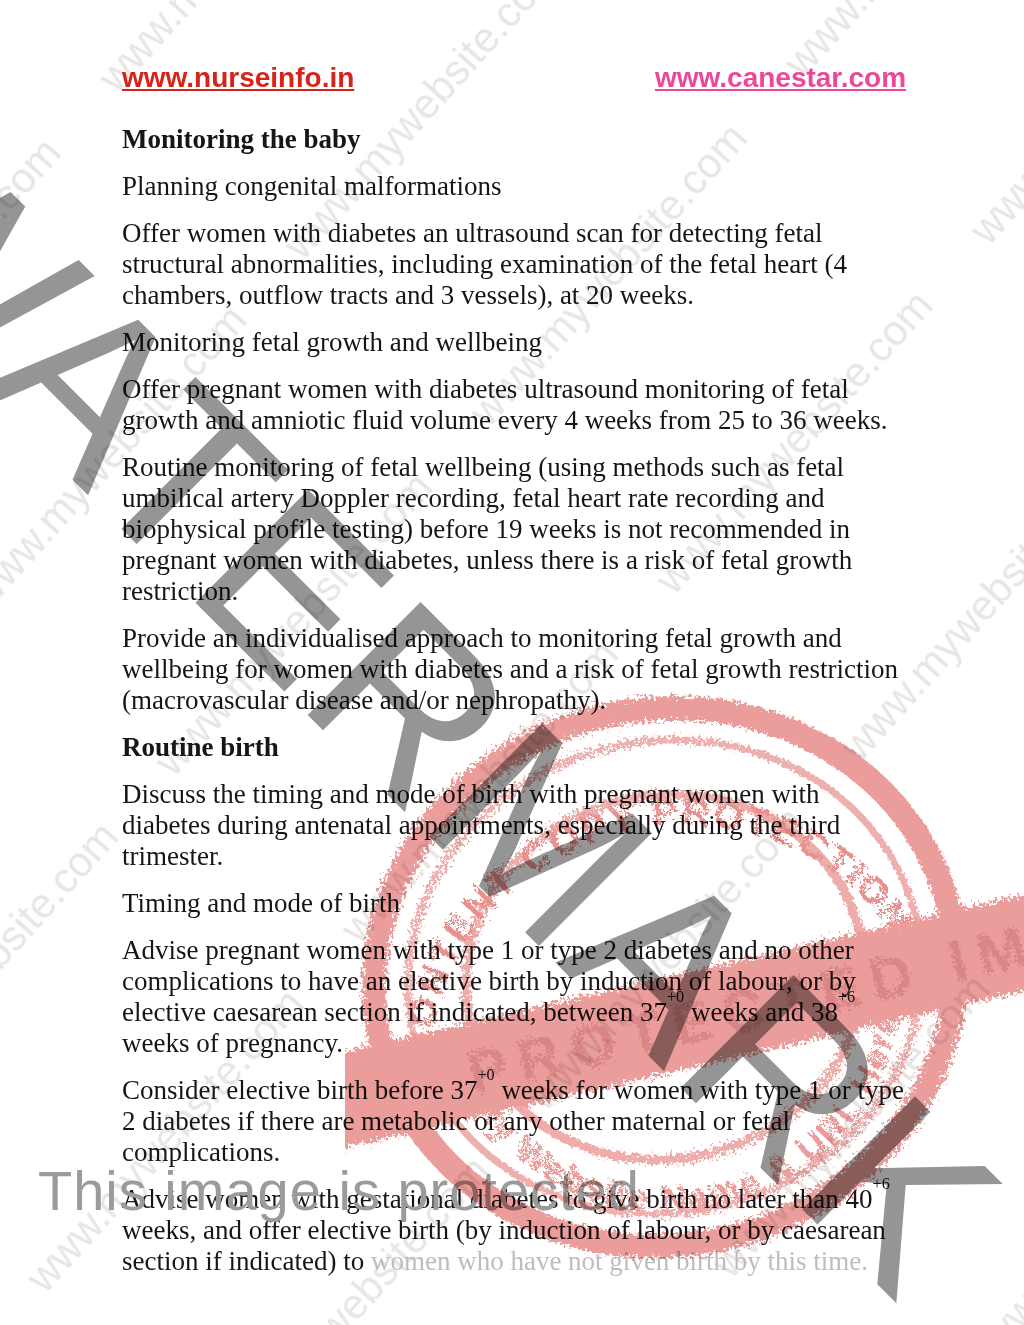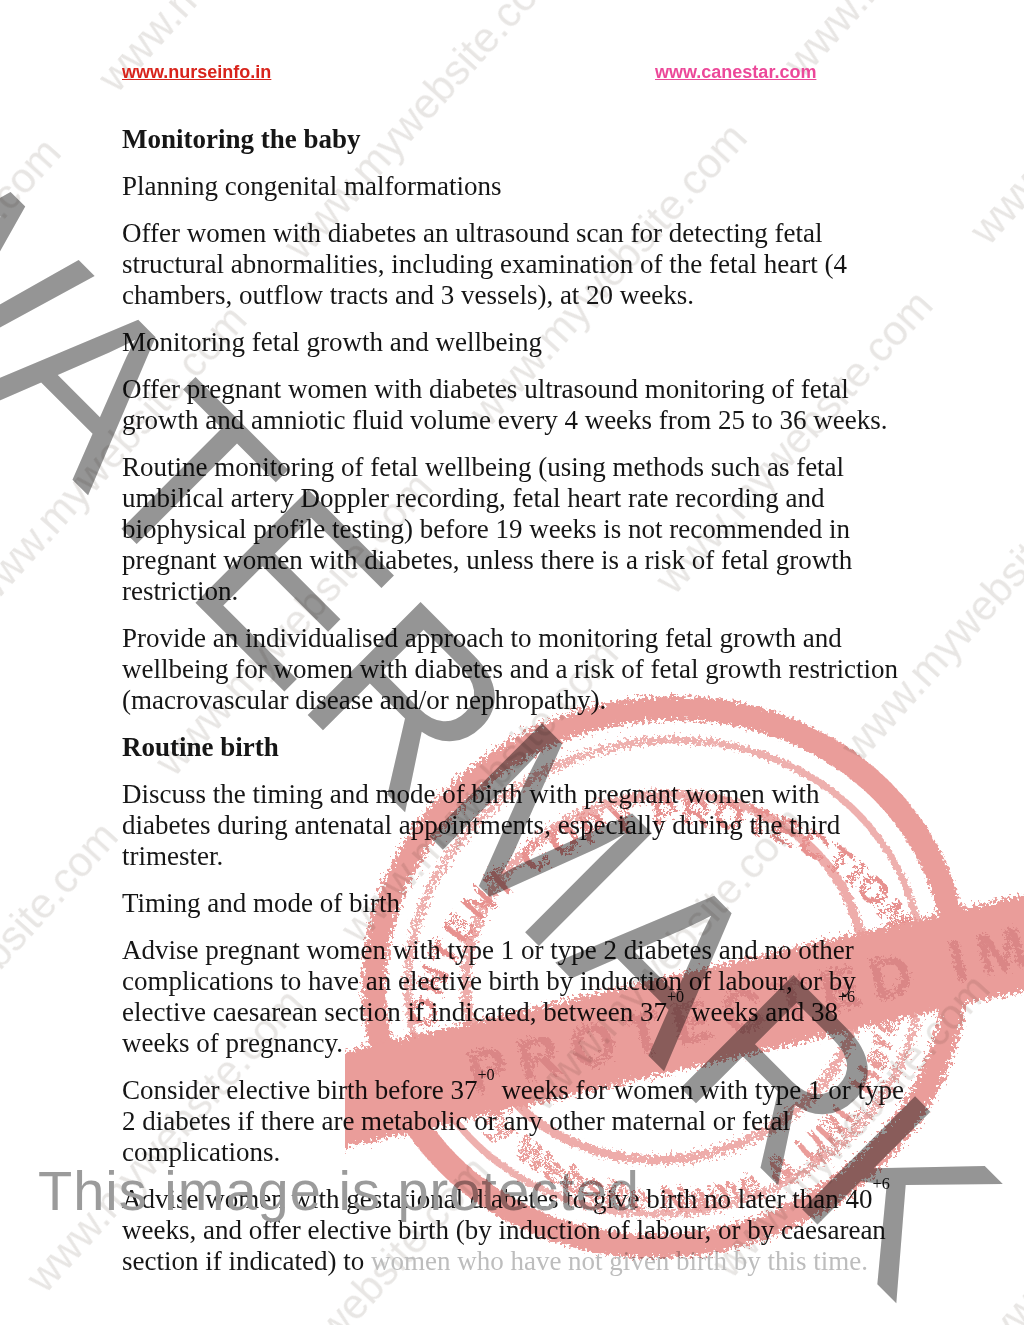--- a/index.html
+++ b/index.html
@@ -5,21 +5,21 @@
   html,body{margin:0;padding:0;background:#ffffff;}
   .page{
     position:relative;width:1024px;height:1325px;background:#ffffff;
     overflow:hidden;font-family:"Liberation Serif",serif;
   }
   
   .tile-wm{position:absolute;left:0;top:0;z-index:1;pointer-events:none;}
   
   .header-link{
     position:absolute;top:62px;z-index:2;
-    font-family:"Liberation Sans",sans-serif;font-weight:bold;font-size:18px;
+    font-family:"Liberation Sans",sans-serif;font-weight:bold;font-size:28px;
     text-decoration:underline;cursor:pointer;
   }
   .link-left{left:122px;color:#d8231b;}
   .link-right{left:655px;color:#ec4899;}
   .doc{
     position:absolute;left:122px;top:124px;width:792px;z-index:2;
   }
   .block{font-size:27px;line-height:31px;color:#161616;margin:0 0 16px 0;}
   .heading{font-weight:bold;}
   .block sup{font-size:0.6em;position:relative;top:-0.55em;line-height:0;}

